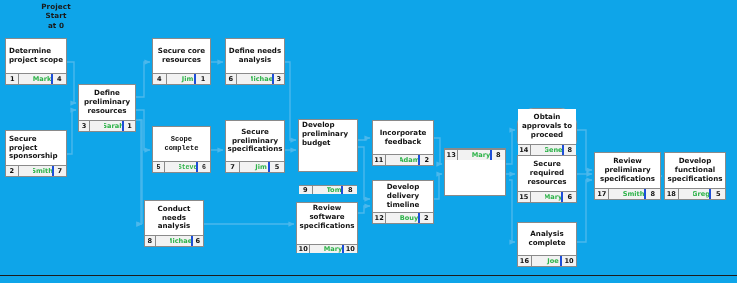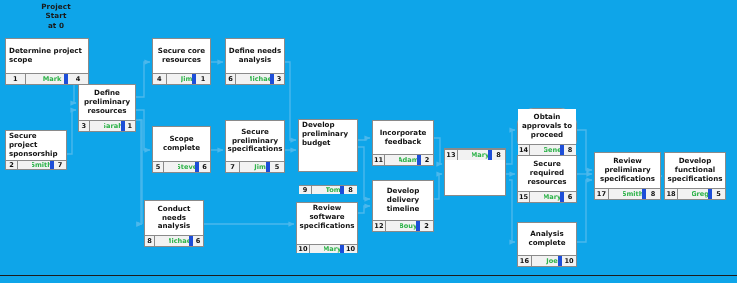--- a/index.html
+++ b/index.html
@@ -82,21 +82,21 @@
     overflow: hidden;
     white-space: nowrap;
   }
   .cell.id {
     width: 24%;
     border-right: 1px solid #8a8a8a;
   }
   .cell.owner {
     flex: 1 1 auto;
     color: #2eb34a;
-    border-right: 4px solid #1d4ed8;
+    border-right: 2px solid #1d4ed8;
     margin-left: 14px;
   }
   .cell.dur {
     width: 24%;
   }
   .baseline {
     position: absolute;
     left: 0;
     top: 275px;
     width: 737px;
@@ -142,29 +142,29 @@
         <path d="M 506,174 H 515" marker-end="url(#arrow)"></path>
         <path d="M 509,180 H 512 V 242 H 515" marker-end="url(#arrow)"></path>
         <path d="M 577,130 H 586 V 170 H 592" marker-end="url(#arrow)"></path>
         <path d="M 577,174 H 592" marker-end="url(#arrow)"></path>
         <path d="M 577,242 H 586 V 180 H 592" marker-end="url(#arrow)"></path>
         <path d="M 656,176 H 662" marker-end="url(#arrow)"></path>
       </g>
   </svg>
 
   <div id="nodes">
-      <div class="node" style="left: 5px; top: 38px; width: 84px; height: 47px;">
+      <div class="node" style="left: 5px; top: 38px; width: 62px; height: 47px;">
         <div class="node-title left-align">Determine project scope</div>
         <div class="node-row">
           <div class="cell id">1</div>
           <div class="cell owner">Mark</div>
           <div class="cell dur">4</div>
         </div>
       </div>
-      <div class="node" style="left: 5px; top: 130px; width: 62px; height: 40px;">
+      <div class="node" style="left: 5px; top: 130px; width: 62px; height: 47px;">
         <div class="node-title left-align">Secure project sponsorship</div>
         <div class="node-row">
           <div class="cell id">2</div>
           <div class="cell owner">Smith</div>
           <div class="cell dur">7</div>
         </div>
       </div>
       <div class="node" style="left: 78px; top: 84px; width: 58px; height: 48px;">
         <div class="node-title">Define preliminary resources</div>
         <div class="node-row">
@@ -182,21 +182,21 @@
         </div>
       </div>
       <div class="node" style="left: 225px; top: 38px; width: 60px; height: 47px;">
         <div class="node-title">Define needs analysis</div>
         <div class="node-row">
           <div class="cell id">6</div>
           <div class="cell owner">Michael</div>
           <div class="cell dur">3</div>
         </div>
       </div>
-      <div class="node" style="left: 152px; top: 126px; width: 59px; height: 47px;">
+      <div class="node" style="left: 152px; top: 126px; width: 59px; height: 47px; font-family: Liberation Mono, monospace;">
         <div class="node-title">Scope complete</div>
         <div class="node-row">
           <div class="cell id">5</div>
           <div class="cell owner">Steve</div>
           <div class="cell dur">6</div>
         </div>
       </div>
       <div class="node" style="left: 225px; top: 120px; width: 60px; height: 53px;">
         <div class="node-title">Secure preliminary specifications</div>
         <div class="node-row">
@@ -230,21 +230,21 @@
         </div>
       </div>
       <div class="node" style="left: 372px; top: 120px; width: 62px; height: 46px;">
         <div class="node-title">Incorporate feedback</div>
         <div class="node-row">
           <div class="cell id">11</div>
           <div class="cell owner">Adam</div>
           <div class="cell dur">2</div>
         </div>
       </div>
-      <div class="node" style="left: 372px; top: 180px; width: 62px; height: 52px;">
+      <div class="node" style="left: 372px; top: 180px; width: 62px; height: 44px;">
         <div class="node-title">Develop delivery timeline</div>
         <div class="node-row">
           <div class="cell id">12</div>
           <div class="cell owner">Bouy</div>
           <div class="cell dur">2</div>
         </div>
       </div>
       <div class="node" style="left: 444px; top: 148px; width: 62px; height: 48px;">
         <div class="node-row">
           <div class="cell id">13</div>

